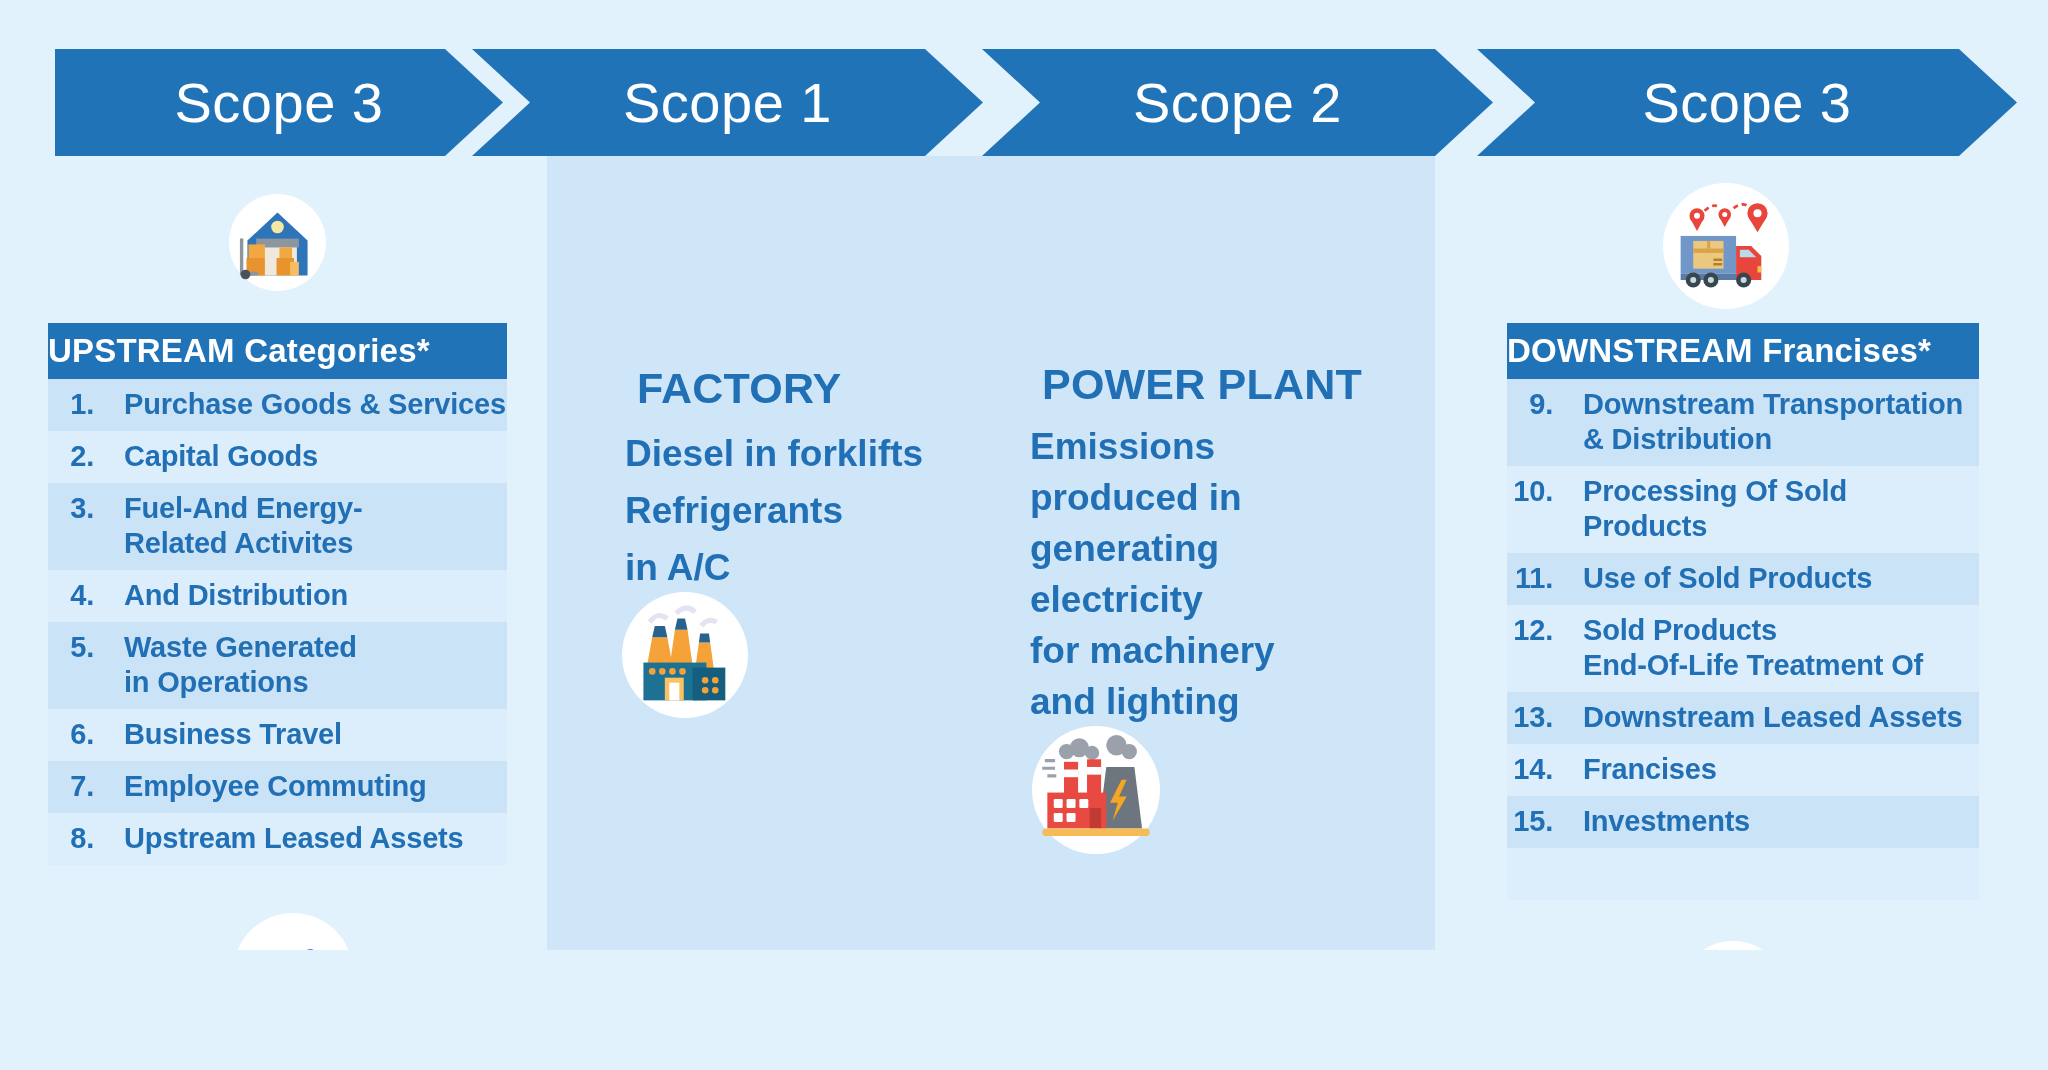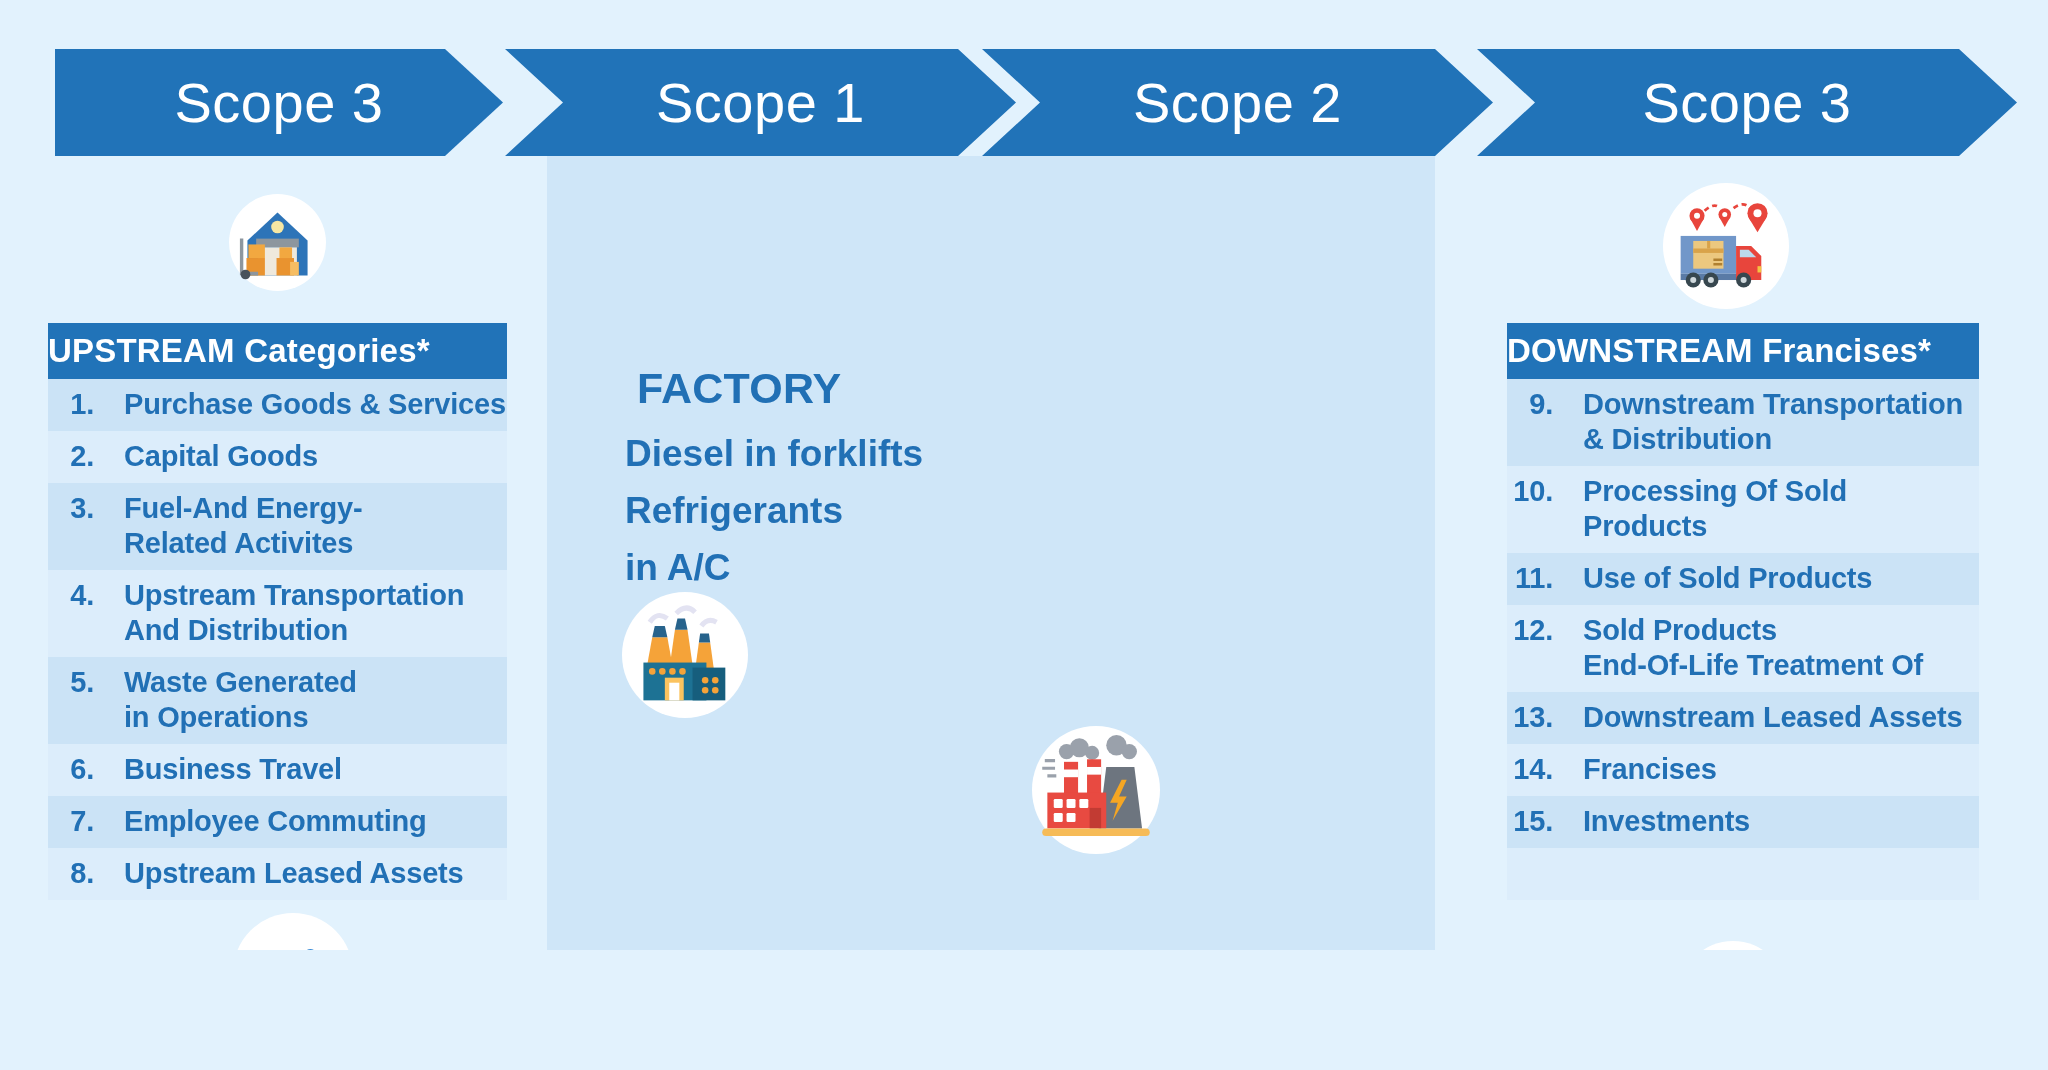--- a/index.html
+++ b/index.html
@@ -11,21 +11,21 @@
   }
   .band{position:absolute;left:547px;top:156px;width:888px;height:914px;background:var(--band-bg,#cfe6f8);}
 
   
   .seg{
     position:absolute;top:49px;height:107px;background:var(--accent-blue,#2173b8);
     display:flex;align-items:center;justify-content:center;
     color:#fff;font-size:56px;font-weight:400;letter-spacing:.5px;
   }
   .seg1{left:55px;width:448px;clip-path:polygon(0 0,calc(100% - 58px) 0,100% 50%,calc(100% - 58px) 100%,0 100%);}
-  .seg2{left:505px;width:511px;clip-path:polygon(0 0,calc(100% - 58px) 0,100% 50%,calc(100% - 58px) 100%,0 100%,58px 50%);}
+  .seg2{left:472px;width:511px;clip-path:polygon(0 0,calc(100% - 58px) 0,100% 50%,calc(100% - 58px) 100%,0 100%,58px 50%);}
   .seg3{left:982px;width:511px;clip-path:polygon(0 0,calc(100% - 58px) 0,100% 50%,calc(100% - 58px) 100%,0 100%,58px 50%);}
   .seg4{left:1477px;width:540px;clip-path:polygon(0 0,calc(100% - 58px) 0,100% 50%,calc(100% - 58px) 100%,0 100%,58px 50%);}
 
   
   .table{position:absolute;}
   .left-table{left:48px;top:323px;width:459px;}
   .right-table{left:1507px;top:323px;width:472px;}
   .t-header{
     height:56px;line-height:56px;background:var(--accent-blue,#2173b8);
     color:#fff;font-weight:bold;font-size:33px;
@@ -115,21 +115,20 @@
         <div class="row shade-a">
           <span class="num">3.</span>
           <span class="txt">
             <span class="ln">Fuel-And Energy-</span>
             <span class="ln">Related Activites</span>
           </span>
         </div>
         <div class="row shade-b">
           <span class="num">4.</span>
           <span class="txt">
-            <span class="ln">Upstream Transportation</span>
             <span class="ln">And Distribution</span>
           </span>
         </div>
         <div class="row shade-a">
           <span class="num">5.</span>
           <span class="txt">
             <span class="ln">Waste Generated</span>
             <span class="ln">in Operations</span>
           </span>
         </div>
@@ -200,20 +199,29 @@
       <rect x="34" y="68" width="15" height="18" fill="#fbc35f"></rect>
       <rect x="37.5" y="72" width="8" height="14" fill="#ffffff"></rect>
       <rect x="56" y="60" width="26" height="26" fill="#165e7d"></rect>
       <circle cx="66" cy="70" r="2.6" fill="#f5a339"></circle>
       <circle cx="74" cy="70" r="2.6" fill="#f5a339"></circle>
       <circle cx="66" cy="78" r="2.6" fill="#f5a339"></circle>
       <circle cx="74" cy="78" r="2.6" fill="#f5a339"></circle>
     </svg>
   </div>
 
+  <div class="text-block power-block">
+    <div class="block-title">POWER PLANT</div>
+    <div class="bline">Emissions</div>
+    <div class="bline">produced in</div>
+    <div class="bline">generating</div>
+    <div class="bline">electricity</div>
+    <div class="bline">for machinery</div>
+    <div class="bline">and lighting</div>
+  </div>
 
   <div class="icon-circle ic-power">
     <svg viewBox="0 0 100 100">
       <circle cx="27" cy="20" r="6" fill="#9aa1ab"></circle>
       <circle cx="37" cy="17" r="7.5" fill="#9aa1ab"></circle>
       <circle cx="47" cy="21" r="5.5" fill="#9aa1ab"></circle>
       <circle cx="66" cy="15" r="8" fill="#9aa1ab"></circle>
       <circle cx="76" cy="20" r="6" fill="#9aa1ab"></circle>
       <path d="M10,27 h8 M8,33 h10 M12,39 h7" stroke="#9aa1ab" stroke-width="2.5" fill="none"></path>
       <rect x="25" y="28" width="11" height="26" fill="#e84a41"></rect>

